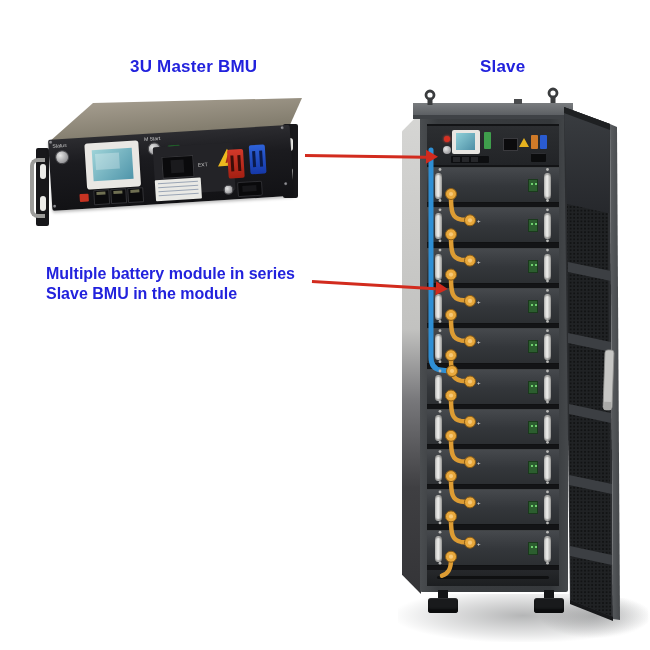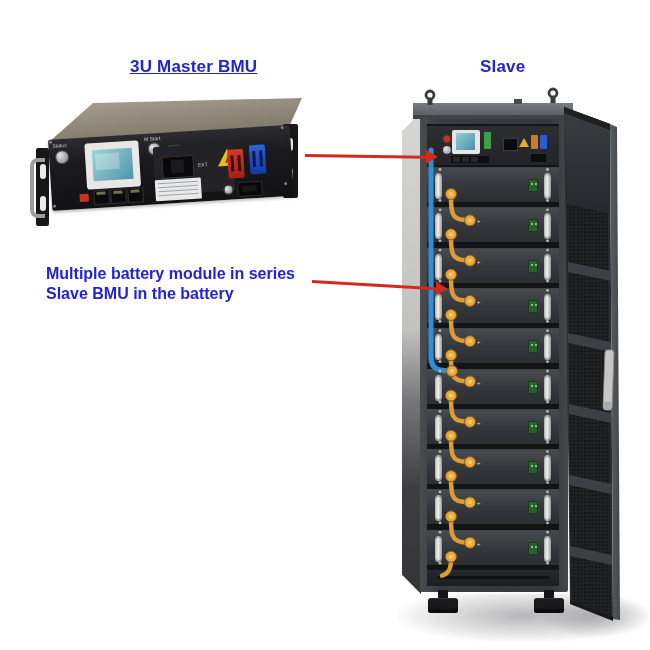--- a/index.html
+++ b/index.html
@@ -467,20 +467,20 @@
 
   <div class="arrow" style="left:305px;top:155px;transform:rotate(0.8deg);">
     <span class="shaft" style="width:121px;"></span>
       <span class="head" style="left:121px;"></span>
   </div>
   <div class="arrow" style="left:312px;top:281px;transform:rotate(3.4deg);">
     <span class="shaft" style="width:124px;"></span>
       <span class="head" style="left:124px;"></span>
   </div>
 
-  <div class="blue-label" style="left:130px;top:57px;text-decoration:underline;">3U Master BMU</div>
+  <div class="blue-label" style="left:130px;top:57px;">3U Master BMU</div>
   <div class="blue-label" style="left:480px;top:57px;">Slave</div>
   <div class="annotation">
     <div>Multiple battery module in series</div>
-    <div>Slave BMU in the battery</div>
+    <div>Slave BMU in the module</div>
   </div>
 
 </div>
 
 </body></html>

